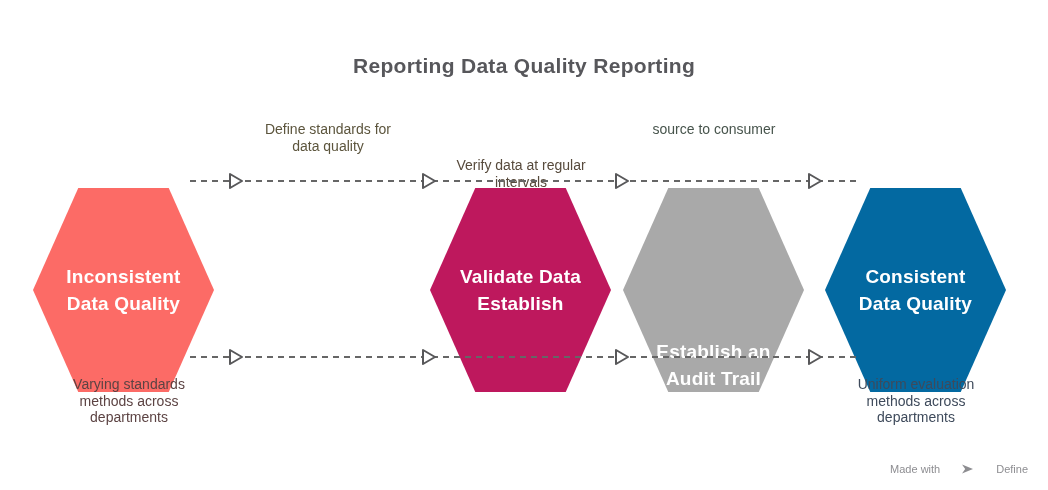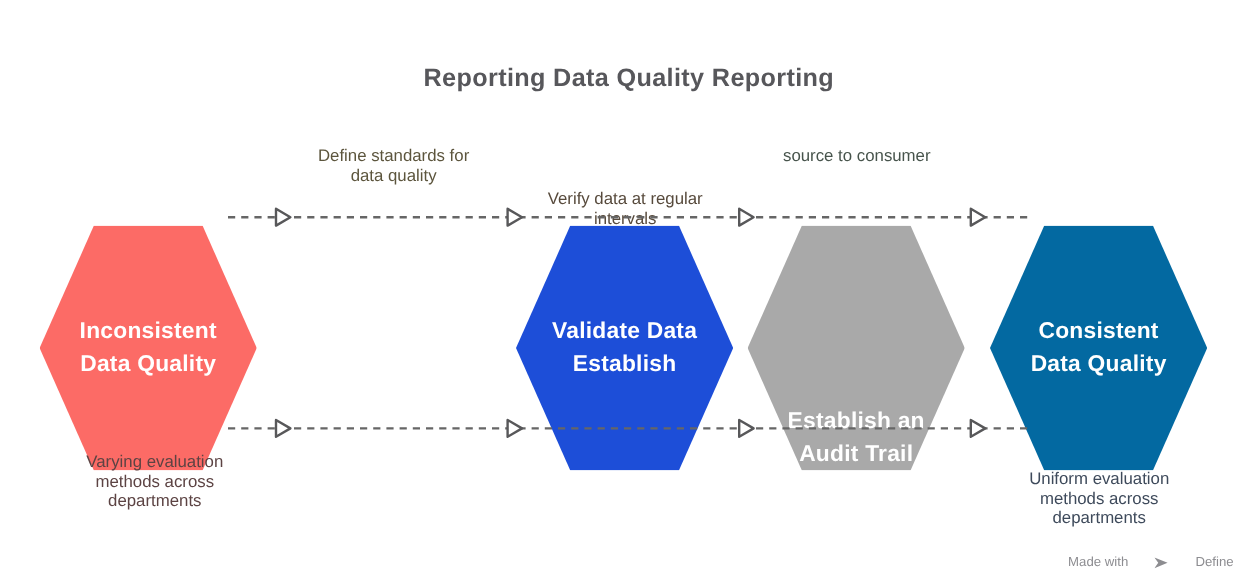--- a/index.html
+++ b/index.html
@@ -79,21 +79,21 @@
     <path class="arrow-head" d="M616 5 L628 12 L616 19 Z"></path>
     <path class="arrow-head" d="M809 5 L821 12 L809 19 Z"></path>
   </svg>
 
   <div class="hex hex-1" style="background-color: rgb(252, 107, 102);">
     <div class="hex-label">
       <span>Inconsistent</span>
       <span>Data Quality</span>
     </div>
   </div>
-  <div class="hex hex-3" style="background-color: #1d4ed8;">
+  <div class="hex hex-3" style="background-color: #be185d;">
     <div class="hex-label">
       <span>Validate Data</span>
       <span>Establish</span>
     </div>
   </div>
   <div class="hex hex-4" style="background-color: rgb(169, 169, 169);">
     <div class="hex-label">
       <span>Establish an</span>
       <span>Audit Trail</span>
     </div>
@@ -107,25 +107,25 @@
 
   <svg class="flow-line flow-line-bottom" viewBox="0 0 1048 24" xmlns="http://www.w3.org/2000/svg">
     <line class="dash-line" x1="190" y1="12" x2="861" y2="12"></line>
     <path class="arrow-head" d="M230 5 L242 12 L230 19 Z"></path>
     <path class="arrow-head" d="M423 5 L435 12 L423 19 Z"></path>
     <path class="arrow-head" d="M616 5 L628 12 L616 19 Z"></path>
     <path class="arrow-head" d="M809 5 L821 12 L809 19 Z"></path>
   </svg>
 
   <div class="annotation ann-bot-1" style="color: rgb(92, 67, 67);">
-    <span>Varying evaluation</span>
+    <span>Varying standards</span>
     <span>methods across</span>
     <span>departments</span>
   </div>
-  <div class="annotation ann-bot-2" style="color: rgb(62, 74, 91); margin-top: 14px;">
+  <div class="annotation ann-bot-2" style="color: rgb(62, 74, 91);">
     <span>Uniform evaluation</span>
     <span>methods across</span>
     <span>departments</span>
   </div>
 
   <div class="watermark">
     <span>Made with</span>
     <svg width="12" height="12" viewBox="0 0 12 12">
       <path class="napkin-glyph" d="M0 1.5 L11 6 L0 10.5 L3.2 6 Z"></path>
     </svg>

